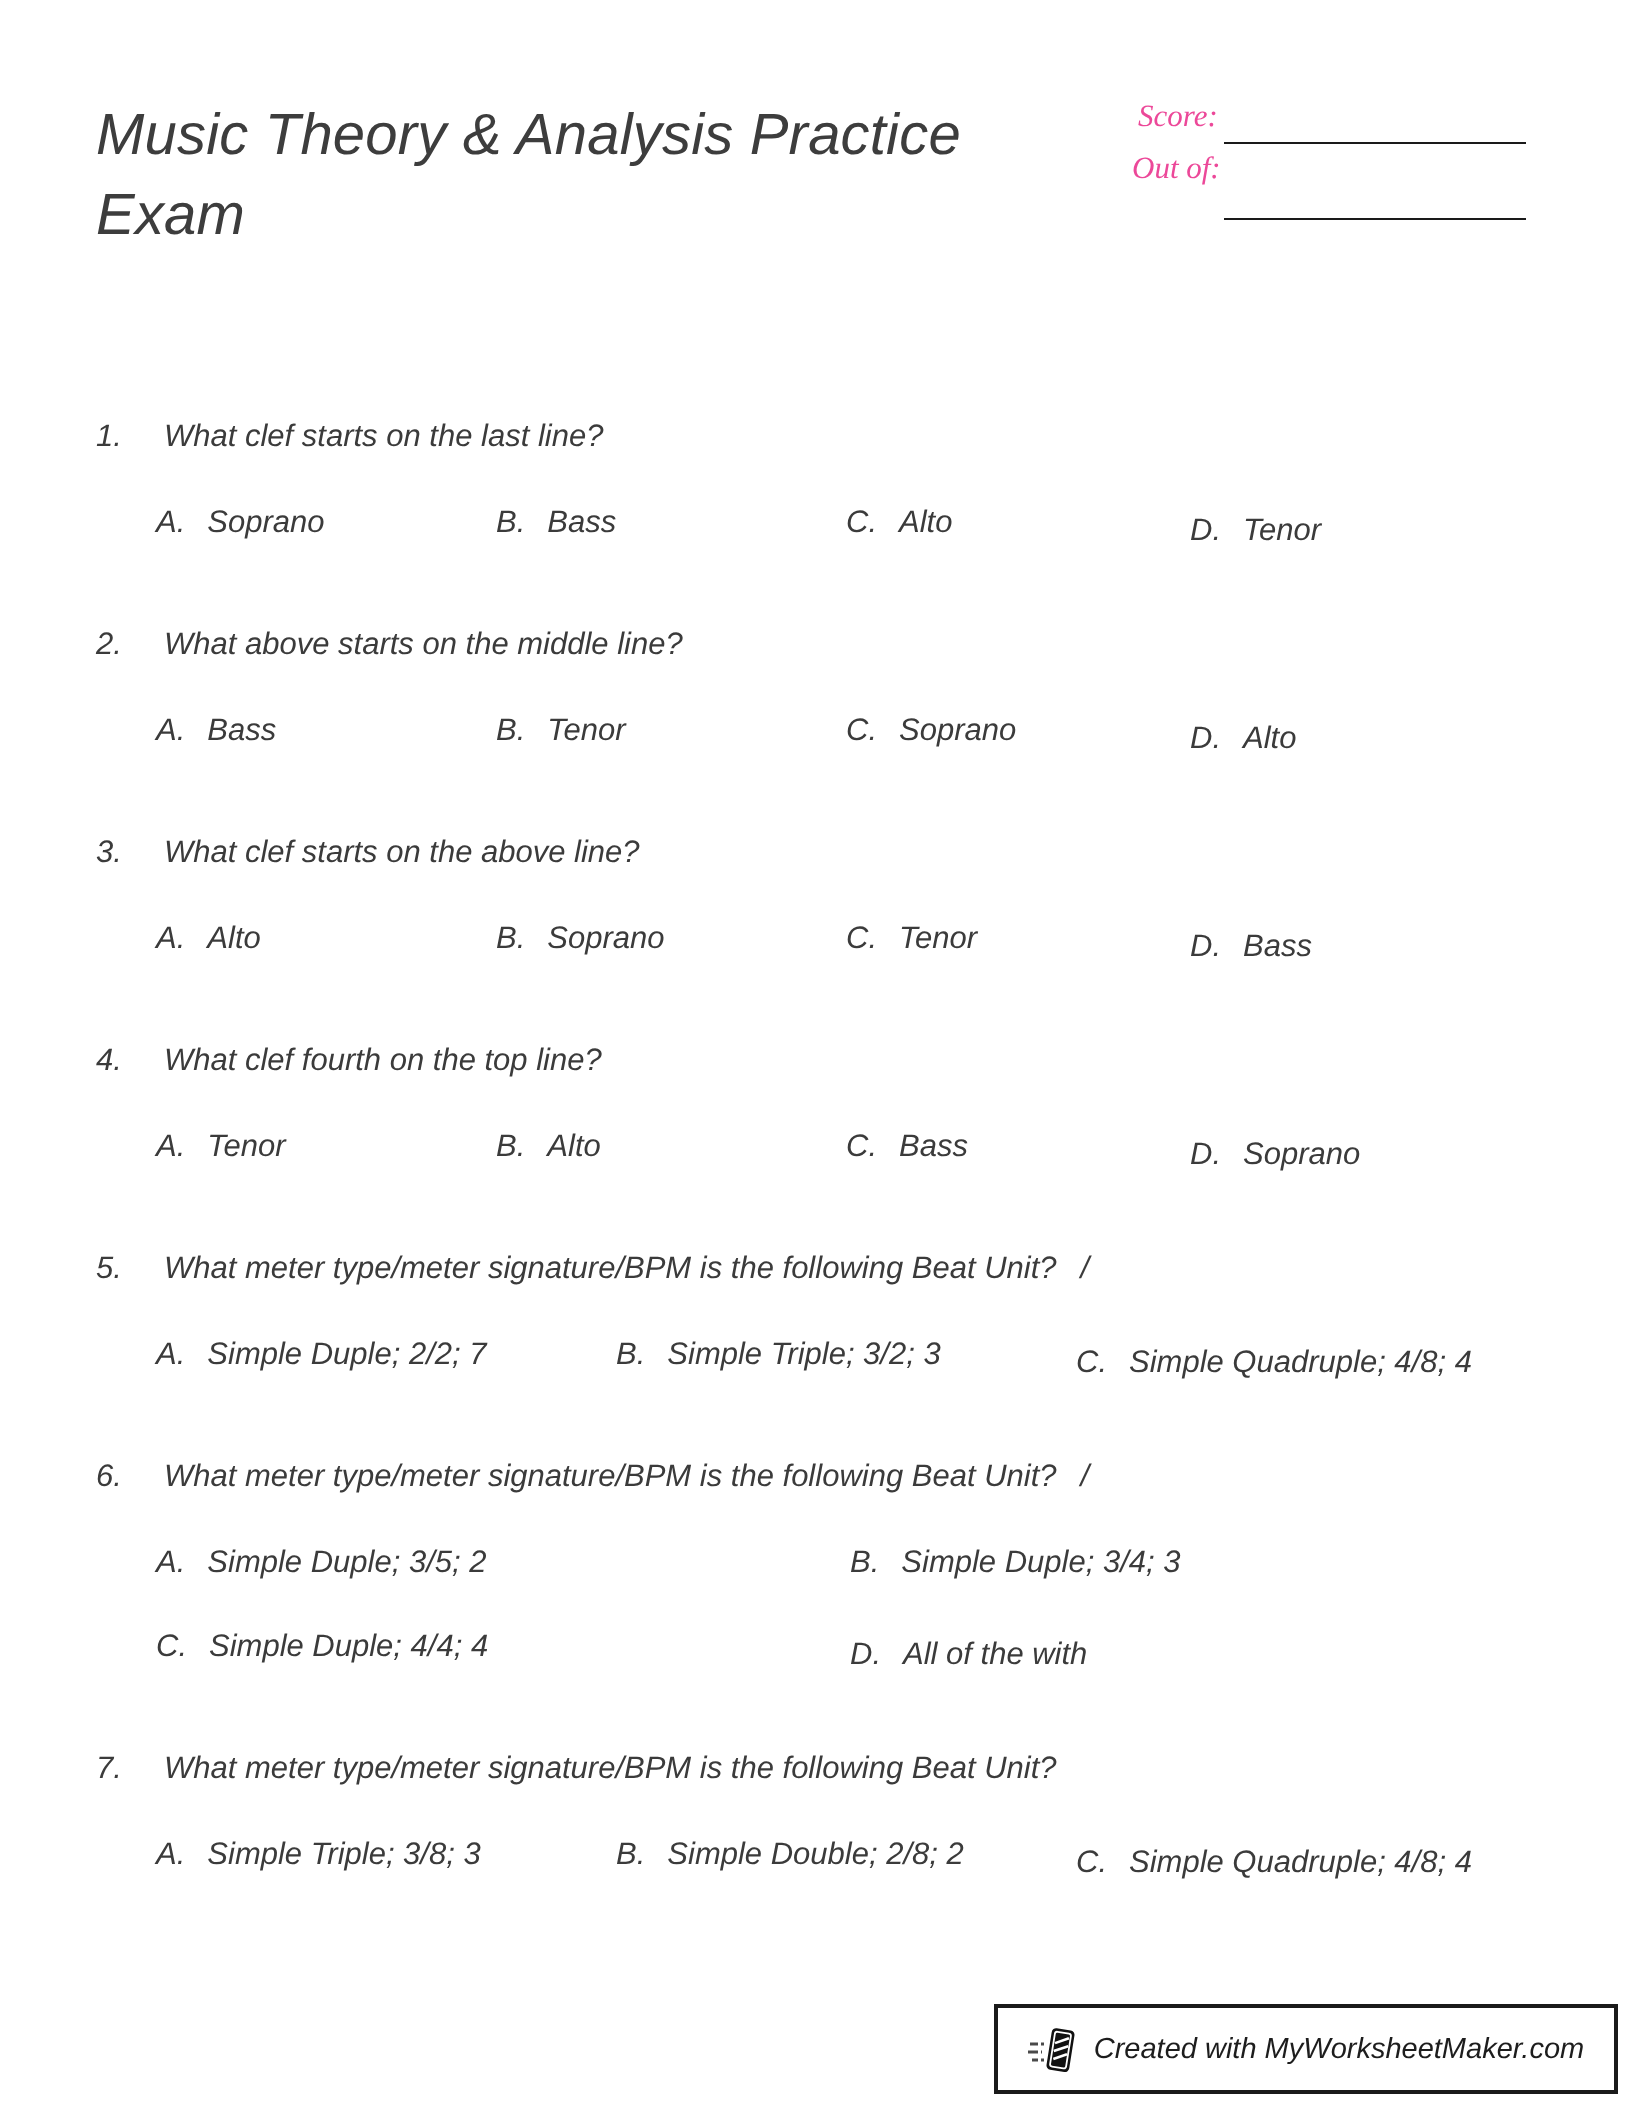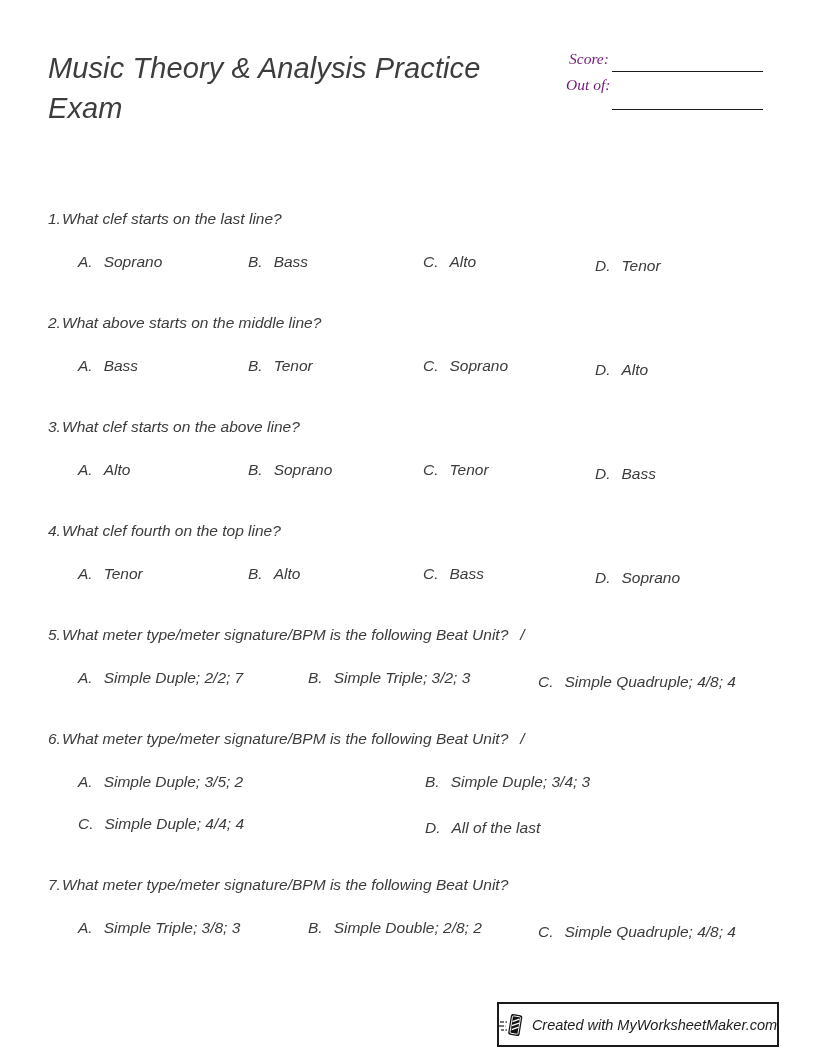--- a/index.html
+++ b/index.html
@@ -22,21 +22,21 @@
     font-size: 29px;
     line-height: 40px;
     font-weight: 400;
     color: #3d3d3d;
     letter-spacing: 0.1px;
   }
   .score-label, .outof-label {
     position: absolute;
     font-family: "Liberation Serif", "DejaVu Serif", serif;
     font-size: 15.5px;
-    color: #701a75;
+    color: #ec4899;
   }
   .score-label { left: 569px; top: 50px; }
   .outof-label { left: 566px; top: 76px; }
   .blank-line {
     position: absolute;
     width: 151px;
     height: 0;
     border-bottom: 1.5px solid #1a1a1a;
   }
   .score-line { left: 612px; top: 71px; }
@@ -49,21 +49,21 @@
     font-size: 15.5px;
     color: #3b3b3b;
     white-space: nowrap;
   }
   .q-num {
     position: absolute;
     left: 48px;
   }
   .q-text {
     position: absolute;
-    left: 62px;
+    left: 82px;
   }
   .q-suffix {
     margin-left: 12px;
   }
   .opt-row {
     position: absolute;
     left: 0;
     width: 816px;
     height: 24px;
     font-size: 15.5px;
@@ -71,21 +71,21 @@
   .opt {
     position: absolute;
     display: inline-flex;
     gap: 11px;
     white-space: nowrap;
   }
   .footer-box {
     position: absolute;
     left: 497px;
     top: 1002px;
-    width: 282px;
+    width: 312px;
     height: 45px;
     border: 2px solid #1a1a1a;
     background: #ffffff;
     display: flex;
     align-items: center;
     justify-content: center;
     gap: 7px;
     cursor: pointer;
   }
   .footer-text {
@@ -232,21 +232,21 @@
         <span>Simple Duple; 3/4; 3</span>
       </span>
   </div>
   <div class="opt-row" style="top:815px">
     <span class="opt" style="left:78px">
         <span>C.</span>
         <span>Simple Duple; 4/4; 4</span>
       </span>
     <span class="opt" style="left:425px;top:4px">
         <span>D.</span>
-        <span>All of the last</span>
+        <span>All of the with</span>
       </span>
   </div>
 
   <div class="q-line" style="top:876px">
     <span class="q-num">7.</span>
     <span class="q-text"><span>What meter type/meter signature/BPM is the following Beat Unit?</span><span class="q-suffix"></span></span>
   </div>
   <div class="opt-row" style="top:919px">
     <span class="opt" style="left:78px">
         <span>A.</span>

